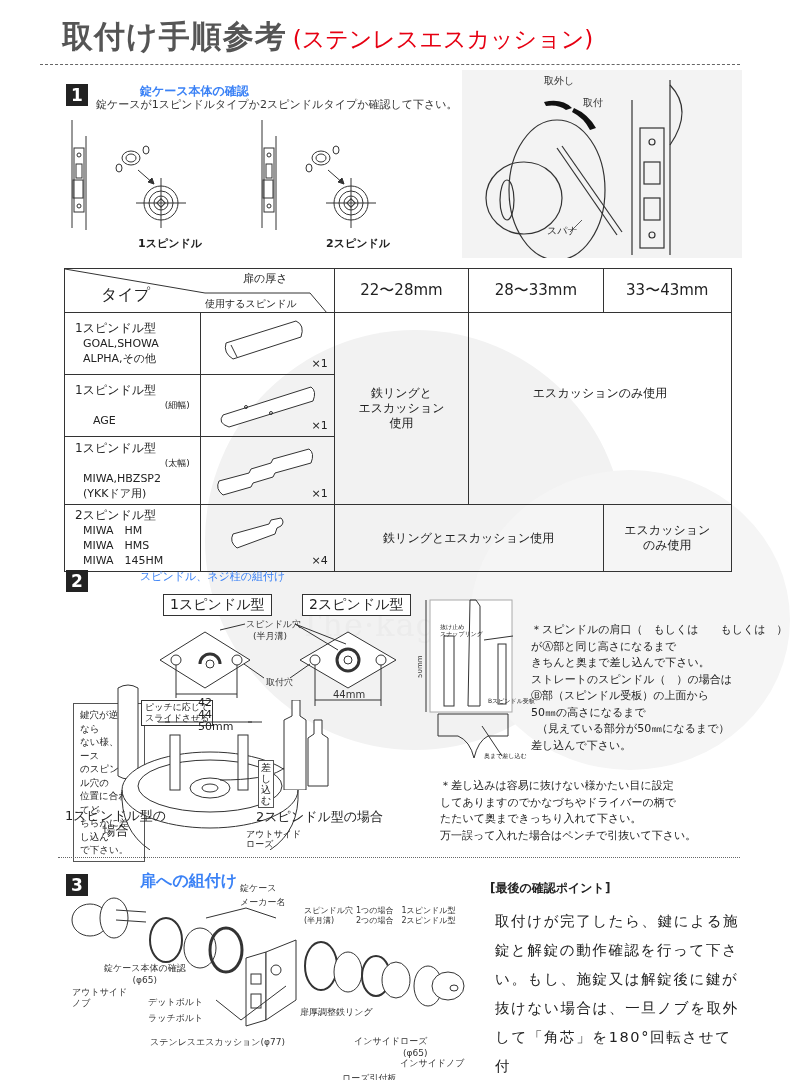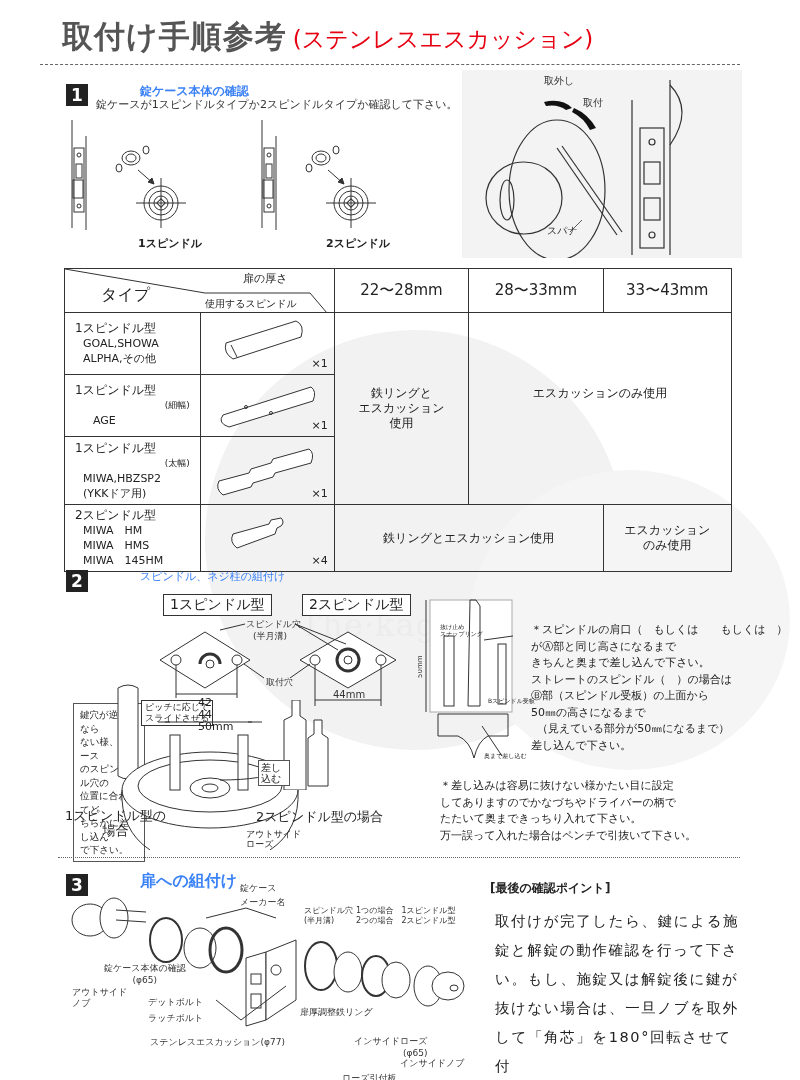--- a/index.html
+++ b/index.html
@@ -338,21 +338,21 @@
       <line x1="138" y1="42" x2="152" y2="42"></line>
     <path d="M175,60 Q200,100 110,100"></path>
   </g>
 </svg>
 <svg class="layer" style="left:278px; top:700px;" width="60" height="90">
   <g stroke="#333" fill="#fff" stroke-width="1">
     <path d="M14,0 L22,0 L22,16 L28,20 L28,90 L6,90 L6,20 L14,16 Z"></path>
     <path d="M36,20 L44,20 L44,34 L50,38 L50,86 L30,86 L30,38 L36,34 Z"></path>
   </g>
 </svg>
-<div class="layer" style="left:258px; top:760px; border:1px solid #555; padding:1px 2px; font-size:10px; width:32px; line-height:11px; word-break:break-all; background:#fff;">差し込む</div>
+<div class="layer" style="left:258px; top:760px; border:1px solid #555; padding:1px 2px; font-size:10px; width:16px; line-height:11px; word-break:break-all; background:#fff;">差し込む</div>
 
 <div class="layer" style="left:65px; top:808px; font-size:13px; line-height:15px; text-align:center;">
   <div>1スピンドル型の</div>
   <div>場合</div>
 </div>
 <div class="layer" style="left:256px; top:808px; font-size:13px;">2スピンドル型の場合</div>
 <div class="layer" style="left:246px; top:829px; font-size:9px; line-height:10px;">
   <div>アウトサイド</div>
   <div>ローズ</div>
 </div>

